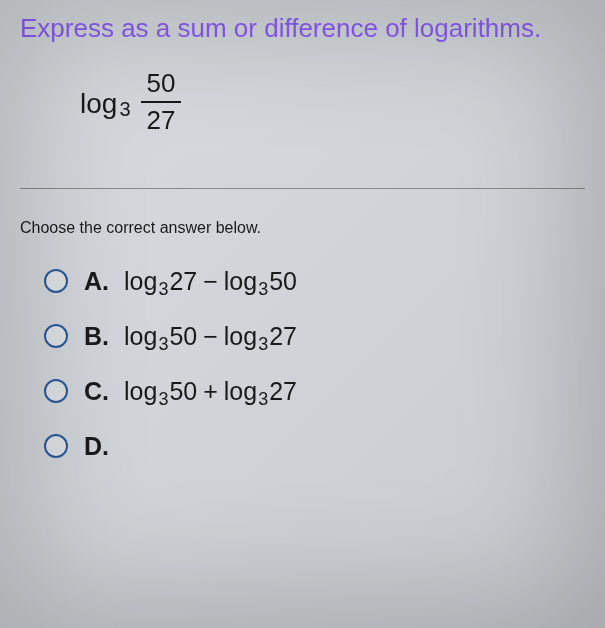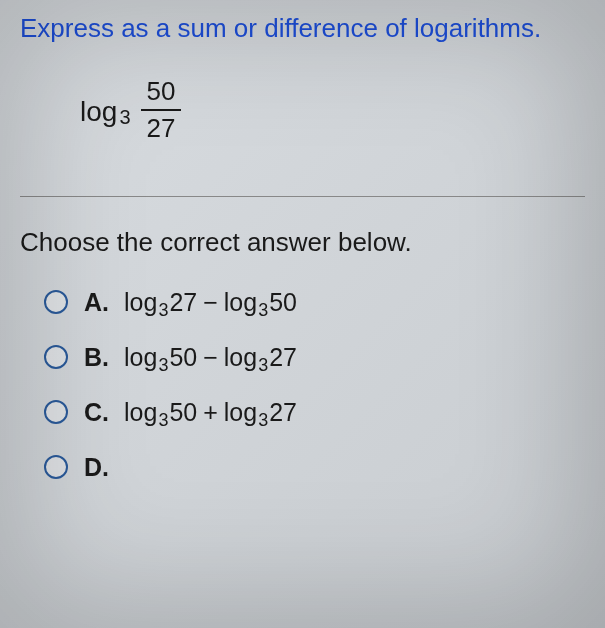--- a/index.html
+++ b/index.html
@@ -13,22 +13,22 @@
       background: linear-gradient(135deg, #d8dce0 0%, #c8ccd0 100%);
       font-family: Arial, Helvetica, sans-serif;
       color: #2a2a2a;
       padding: 12px 20px;
       position: relative;
       overflow: hidden;
     }
     .question-text {
       font-size: 26px;
       font-weight: 500;
-      color: #1d4ed8;
-      margin-bottom: 32px;
+      color: #8b5cf6;
+      margin-bottom: 24px;
       line-height: 1.3;
     }
     .expression {
       margin-left: 60px;
       margin-bottom: 50px;
       display: flex;
       align-items: center;
       font-size: 28px;
       color: #1a1a1a;
     }
@@ -64,21 +64,21 @@
       font-size: 26px;
       padding: 2px 6px 0 6px;
     }
     .divider {
       border: none;
       border-top: 1.5px solid #888;
       margin: 10px 0 30px 0;
       width: 100%;
     }
     .instruction {
-      font-size: 26px;
+      font-size: 16px;
       font-weight: 500;
       color: #1a1a1a;
       margin-bottom: 30px;
     }
     .options {
       margin-left: 24px;
     }
     .option {
       display: flex;
       align-items: center;

